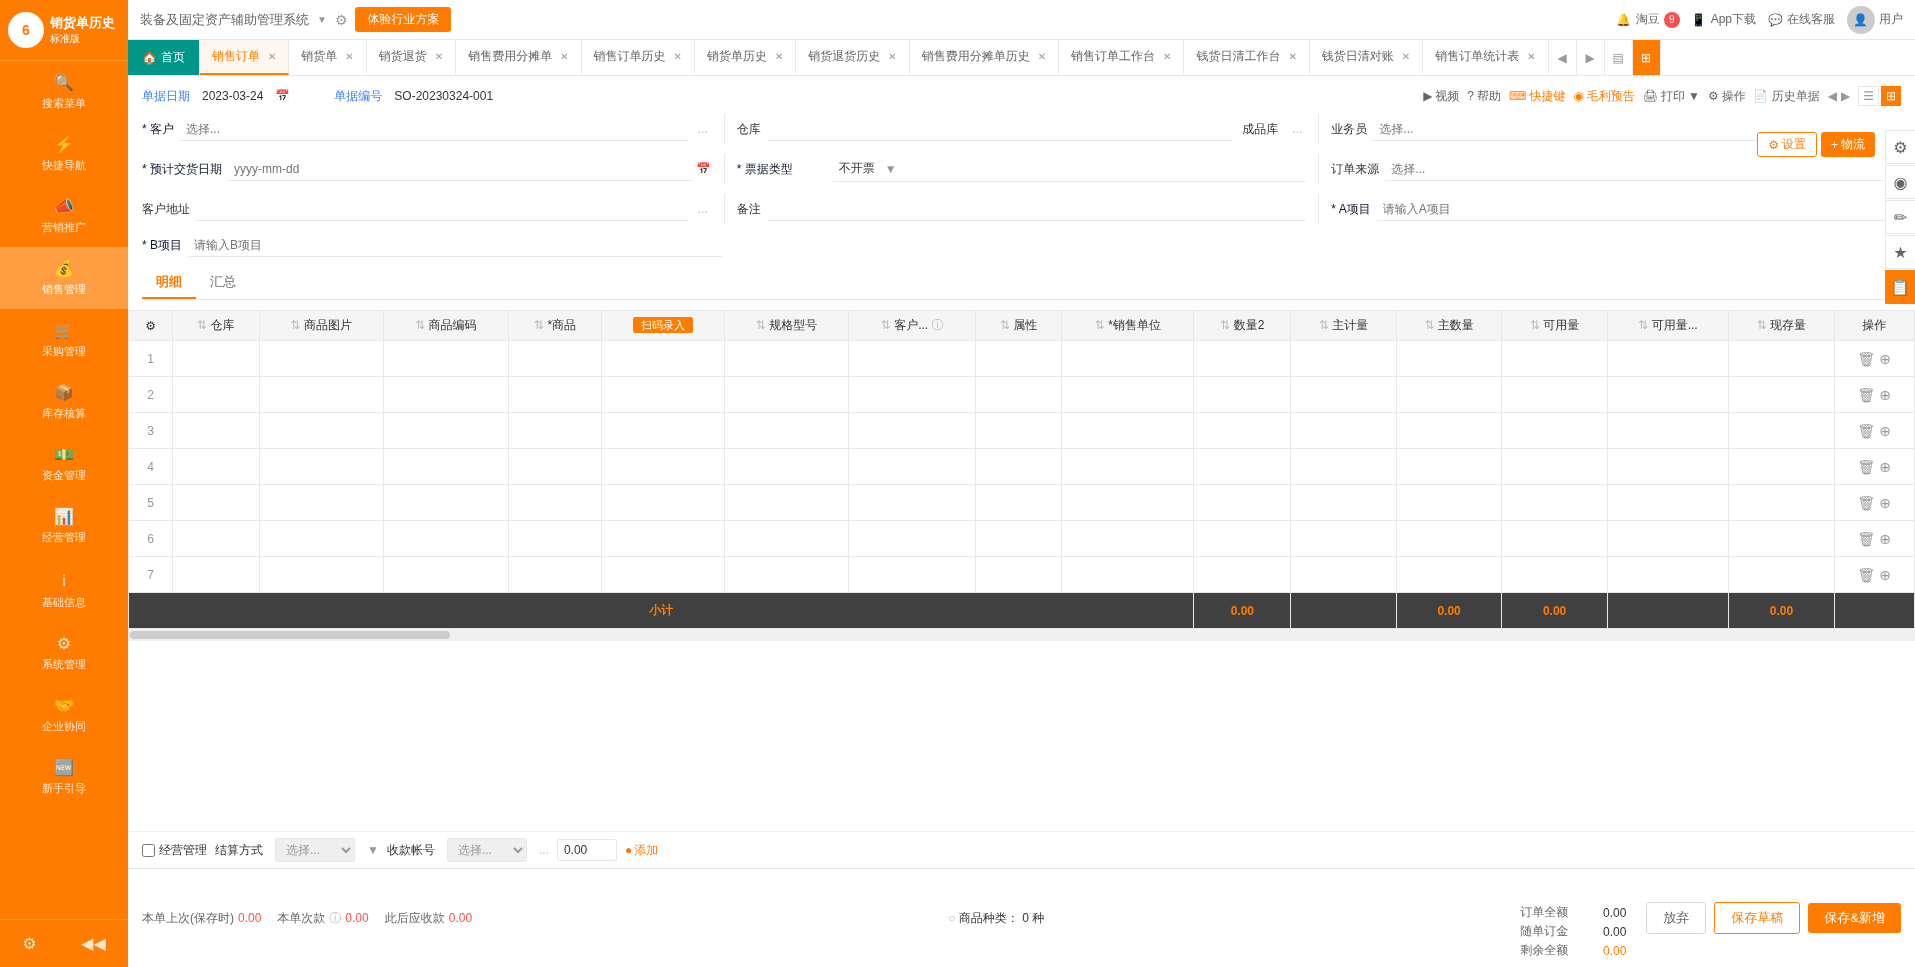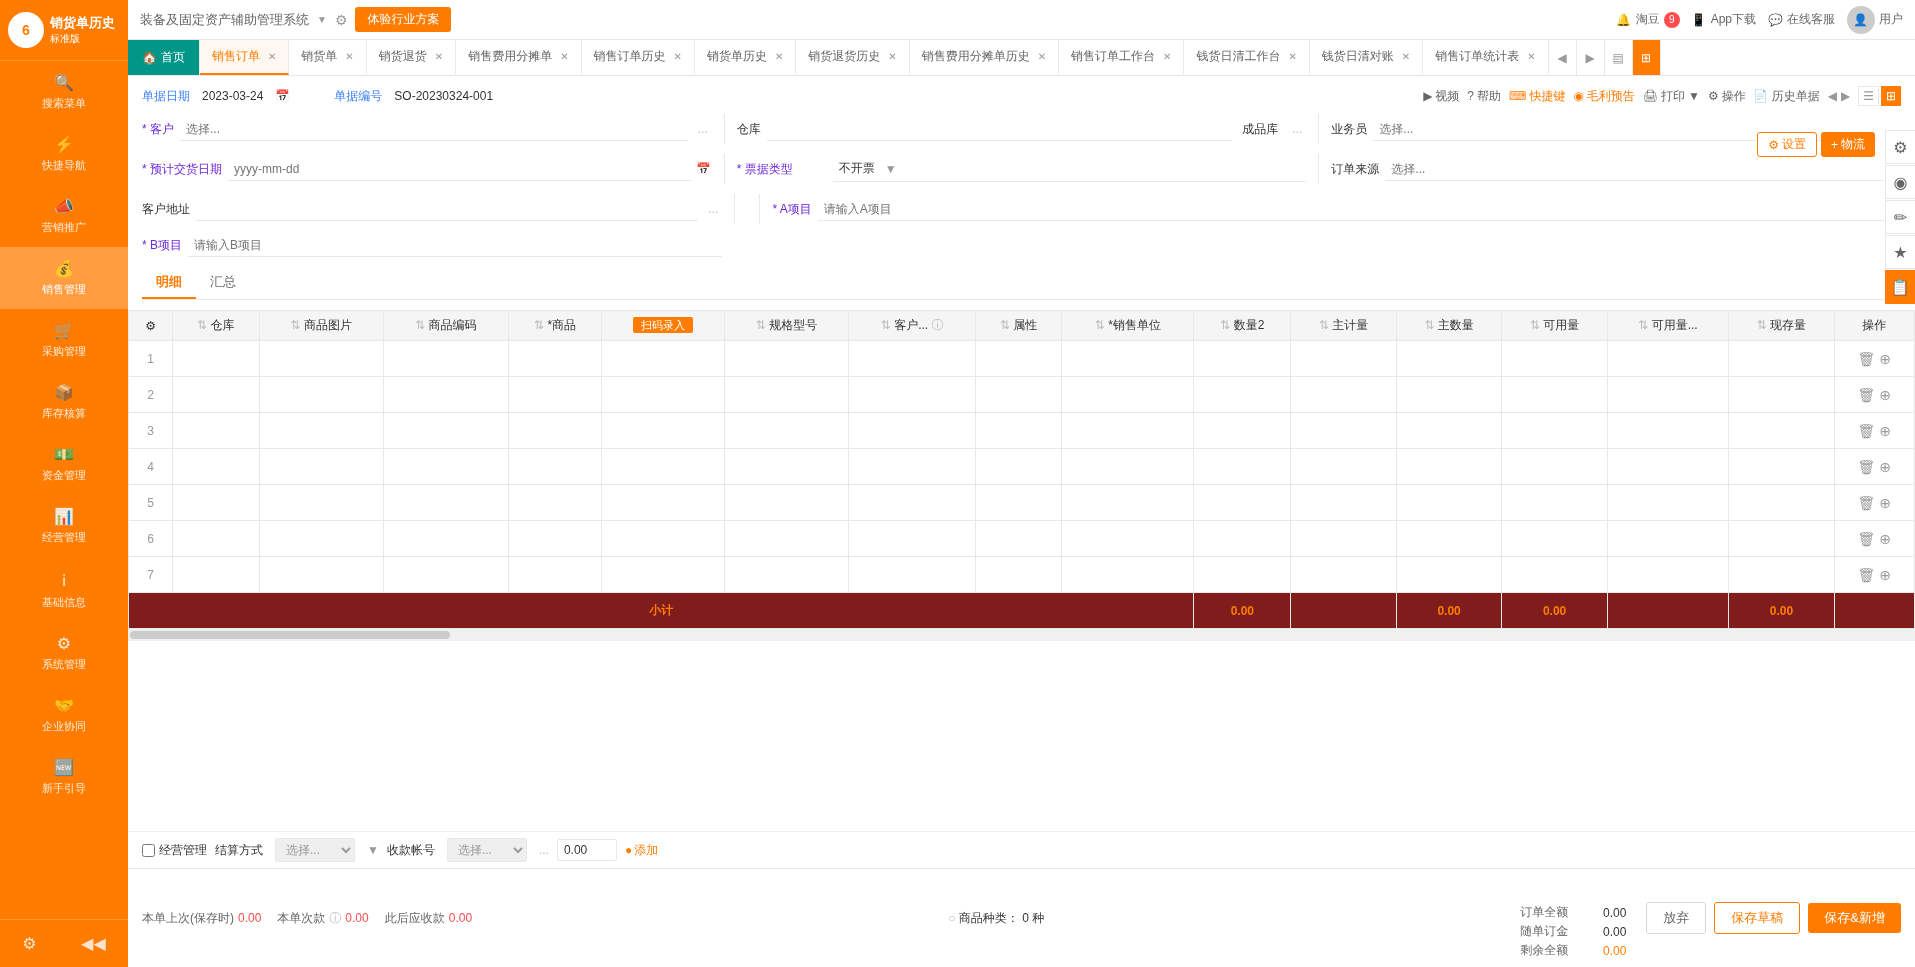--- a/index.html
+++ b/index.html
@@ -57,21 +57,21 @@
     .field-label { color: #3b82f6; font-size: 12px; }
     .field-value { color: #333; font-size: 12px; }
     .doc-number { color: #333; font-size: 12px; }
     .toolbar-right { display: flex; align-items: center; gap: 8px; }
     .toolbar-btn { display: flex; align-items: center; gap: 3px; color: #666; font-size: 12px; cursor: pointer; }
     .toolbar-btn.orange { color: #ff7c00; }
 
     
     .form-row { display: flex; align-items: center; margin-bottom: 10px; gap: 0; }
     .form-field { display: flex; align-items: center; flex: 1; gap: 6px; min-width: 0; }
-    .form-field-label { color: #6d28d9; font-size: 12px; white-space: nowrap; }
+    .form-field-label { color: #0f172a; font-size: 12px; white-space: nowrap; }
     .form-field-label.optional { color: #333; }
     .form-input { flex: 1; border: none; border-bottom: 1px solid #e8e8e8; padding: 4px 6px; font-size: 12px; color: #999; min-width: 0; outline: none; background: transparent; }
     .form-select-wrapper { display: flex; align-items: center; flex: 1; border-bottom: 1px solid #e8e8e8; }
     .ellipsis-btn { color: #bbb; font-size: 12px; padding: 2px 4px; cursor: pointer; flex-shrink: 0; }
     .form-divider { width: 1px; background: #e8e8e8; height: 30px; margin: 0 12px; flex-shrink: 0; }
     
     
     .inner-tabs { display: flex; gap: 0; margin: 8px 0 0; border-bottom: 1px solid #e8e8e8; }
     .inner-tab { padding: 6px 14px; font-size: 13px; cursor: pointer; color: #666; border-bottom: 2px solid transparent; }
     .inner-tab.active { color: #ff7c00; border-bottom: 2px solid #ff7c00; font-weight: bold; }
@@ -83,21 +83,21 @@
     .data-table td { padding: 6px 8px; border: 1px solid #e8e8e8; text-align: center; height: 36px; }
     .row-num { color: #999; }
     .scan-btn { background: #ff7c00; color: #fff; padding: 2px 8px; border-radius: 2px; font-size: 11px; cursor: pointer; white-space: nowrap; }
     .th-settings { background: #f5f5f5; }
     
     
     .action-icons { display: flex; gap: 4px; justify-content: center; }
     .action-icon { color: #999; font-size: 14px; cursor: pointer; }
 
     
-    .subtotal-row td { background: #7f1d1d; color: #ff7c00; font-weight: bold; }
+    .subtotal-row td { background: #404040; color: #ff7c00; font-weight: bold; }
     .subtotal-label { text-align: right; }
 
     
     .payment-row { background: #fff; padding: 6px 14px; display: flex; align-items: center; gap: 8px; border-top: 1px solid #f0f0f0; flex-shrink: 0; }
     .checkbox-label { display: flex; align-items: center; gap: 4px; font-size: 12px; color: #333; cursor: pointer; }
     .payment-field { display: flex; align-items: center; gap: 12px; font-size: 12px; }
     .payment-input { width: 60px; border: 1px solid #e8e8e8; padding: 3px 6px; font-size: 12px; color: #333; outline: none; border-radius: 2px; }
     .add-btn { color: #ff7c00; font-size: 12px; cursor: pointer; display: flex; align-items: center; gap: 2px; }
     .payment-select { border: 1px solid #e8e8e8; padding: 3px 6px; font-size: 12px; color: #999; outline: none; border-radius: 2px; min-width: 80px; }
     .order-summary-item { display: flex; justify-content: flex-end; align-items: center; gap: 8px; margin-bottom: 2px; font-size: 12px; }
@@ -393,20 +393,24 @@
           </div>
         </div>
 
         <div class="form-row">
           <div class="form-field" style="max-width:33%;">
             <span class="form-field-label optional">客户地址</span>
             <input class="form-input" type="text" style="">
             <span class="ellipsis-btn">...</span>
           </div>
           <div class="form-divider"></div>
+          <div class="form-field" style="max-width:33%;">
+            <span class="form-field-label optional">备注</span>
+            <input class="form-input" type="text" style="">
+          </div>
           <div class="form-divider"></div>
           <div class="form-field">
             <span class="form-field-label">* <span>A项目</span></span>
             <input class="form-input" type="text" placeholder="请输入A项目" style="">
           </div>
         </div>
 
         <div class="form-row">
           <div class="form-field" style="max-width:33%;">
             <span class="form-field-label">* <span>B项目</span></span>

